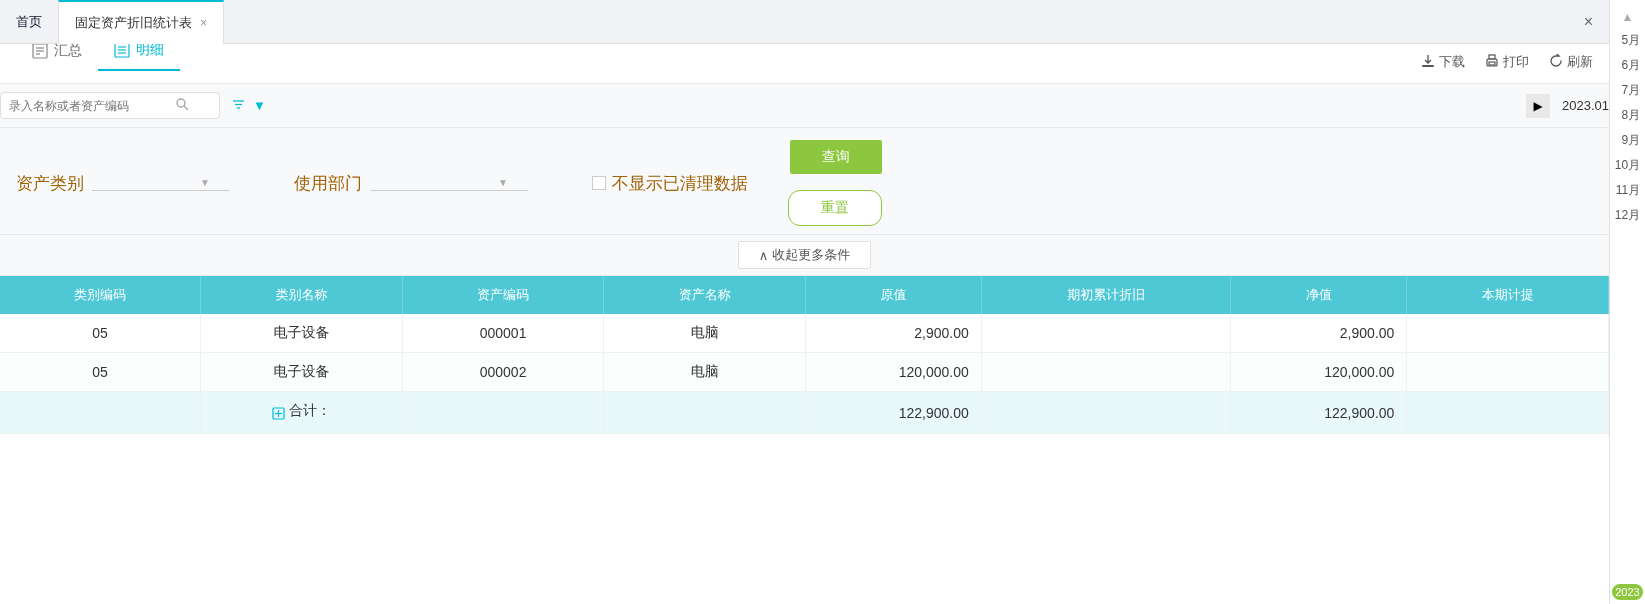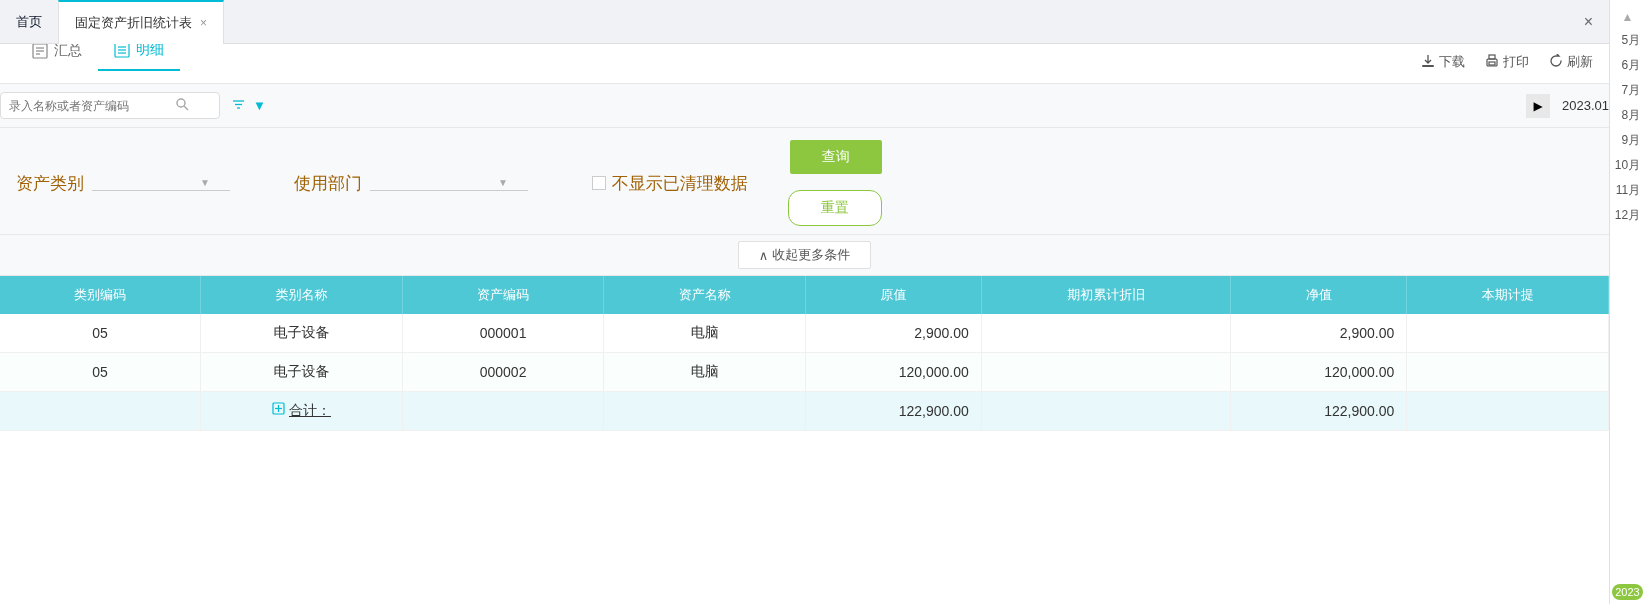--- a/index.html
+++ b/index.html
@@ -510,21 +510,21 @@
               <td>电子设备</td>
               <td>000002</td>
               <td>电脑</td>
               <td class="num">120,000.00</td>
               <td class="num"></td>
               <td class="num">120,000.00</td>
               <td class="num"></td>
             </tr>
             <tr class="summary-row">
               <td></td>
-              <td><span style="display:inline-flex;align-items:flex-start;gap:4px;text-decoration:underline;"><svg width="13" height="13" viewBox="0 0 13 13">
+              <td><span style="display:inline-flex;align-items:flex-end;gap:4px;"><svg width="13" height="13" viewBox="0 0 13 13">
                     <rect x="1" y="1" width="11" height="11" rx="1" fill="none" stroke="#00bcd4" stroke-width="1.2"></rect>
                     <line x1="3" y1="6.5" x2="10" y2="6.5" stroke="#00bcd4" stroke-width="1.2"></line>
                     <line x1="6.5" y1="3" x2="6.5" y2="10" stroke="#00bcd4" stroke-width="1.2"></line>
                   </svg>合计：</span></td>
               <td></td>
               <td></td>
               <td class="num">122,900.00</td>
               <td class="num"></td>
               <td class="num">122,900.00</td>
               <td class="num"></td>

